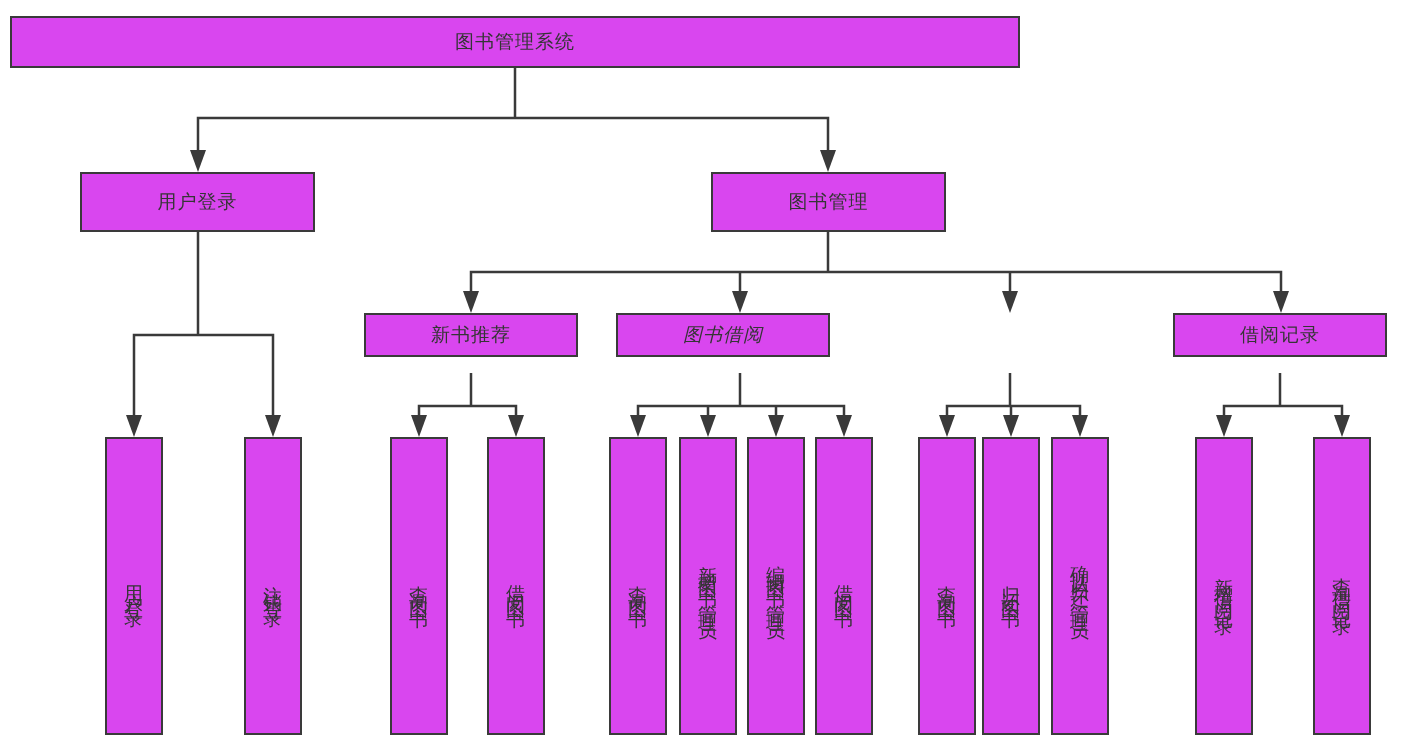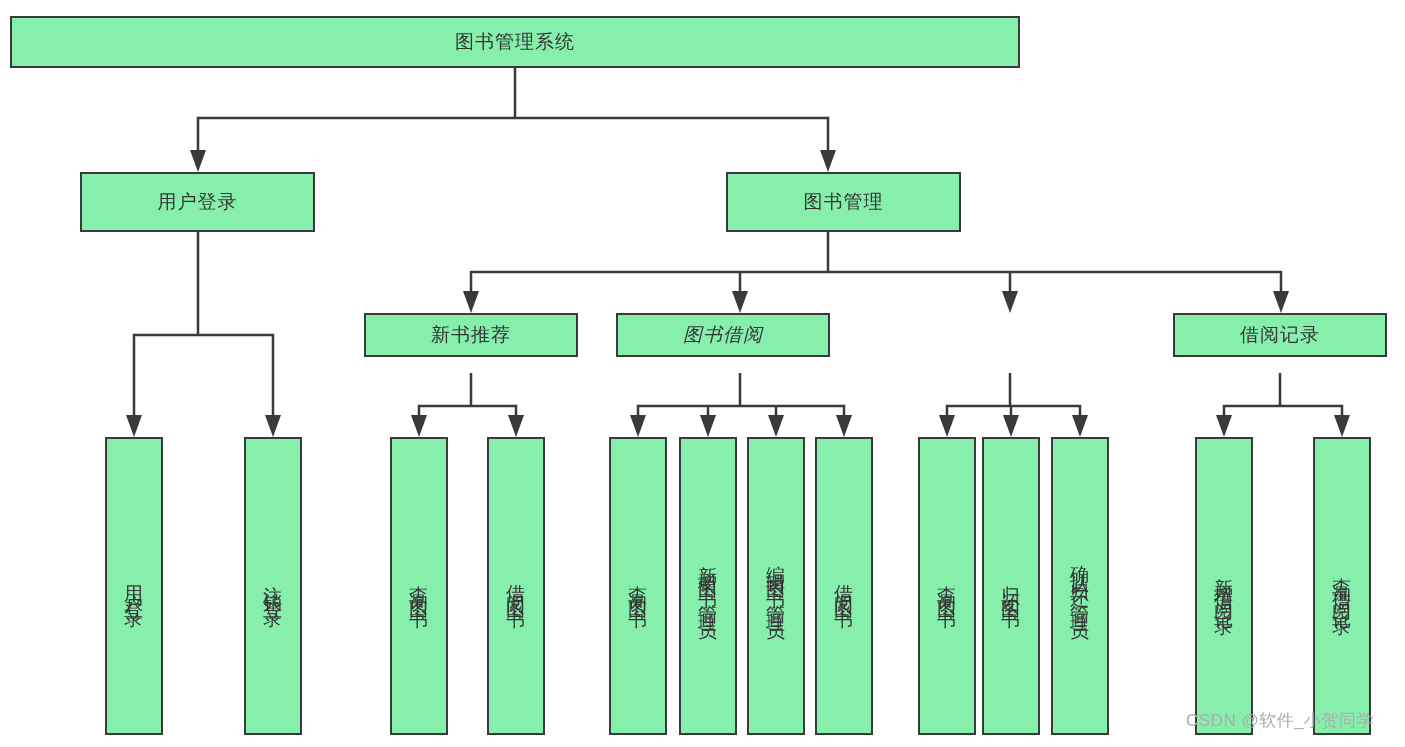--- a/index.html
+++ b/index.html
@@ -17,21 +17,21 @@
   }
   .connectors {
     position: absolute;
     left: 0;
     top: 0;
     pointer-events: none;
   }
   .box {
     position: absolute;
     box-sizing: border-box;
-    background: #86efac;
+    background: #d946ef;
     border: 2.5px solid #3a3a3a;
     display: flex;
     align-items: center;
     justify-content: center;
     color: #353535;
   }
   .box.root {
     left: 10px; top: 16px; width: 1010px; height: 52px;
     border-width: 2px;
     font-size: 19px;
@@ -111,21 +111,21 @@
       <path d="M1003 415 L1019 415 L1011 437 Z"></path>
       <path d="M1072 415 L1088 415 L1080 437 Z"></path>
       <path d="M1216 415 L1232 415 L1224 437 Z"></path>
       <path d="M1334 415 L1350 415 L1342 437 Z"></path>
     </g>
   </svg>
 
   <div class="box root">图书管理系统</div>
 
   <div class="box l2" style="left:80px;">用户登录</div>
-  <div class="box l2" style="left:711px;margin-left:15px;">图书管理</div>
+  <div class="box l2" style="left:711px;">图书管理</div>
 
   <div class="box l3" style="left:364px;">新书推荐</div>
   <div class="box l3" style="left:616px;font-style:italic;">图书借阅</div>
   <div class="box l3" style="left:1173px;">借阅记录</div>
 
   <div class="box leaf" style="left:105px;">
     <span class="vtext">用户登录</span>
   </div>
   <div class="box leaf" style="left:244px;">
     <span class="vtext">注销登录</span>
@@ -161,15 +161,14 @@
     <span class="vtext">确认归还（管理员）</span>
   </div>
 
   <div class="box leaf" style="left:1195px;">
     <span class="vtext">新增借阅记录</span>
   </div>
   <div class="box leaf" style="left:1313px;">
     <span class="vtext">查询借阅记录</span>
   </div>
 
-  <div class="watermark">CSDN @软件_小贺同学</div>
 
 </div>
 
 </body></html>

